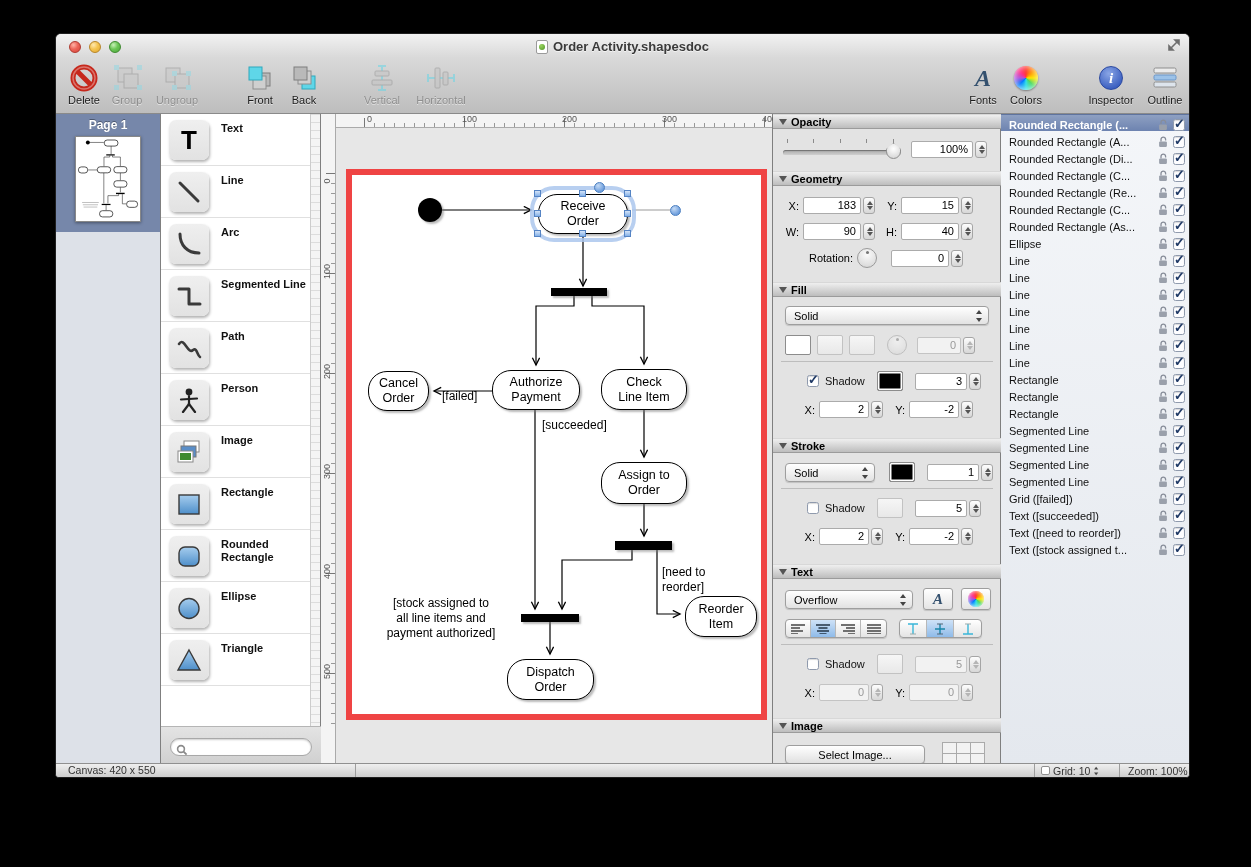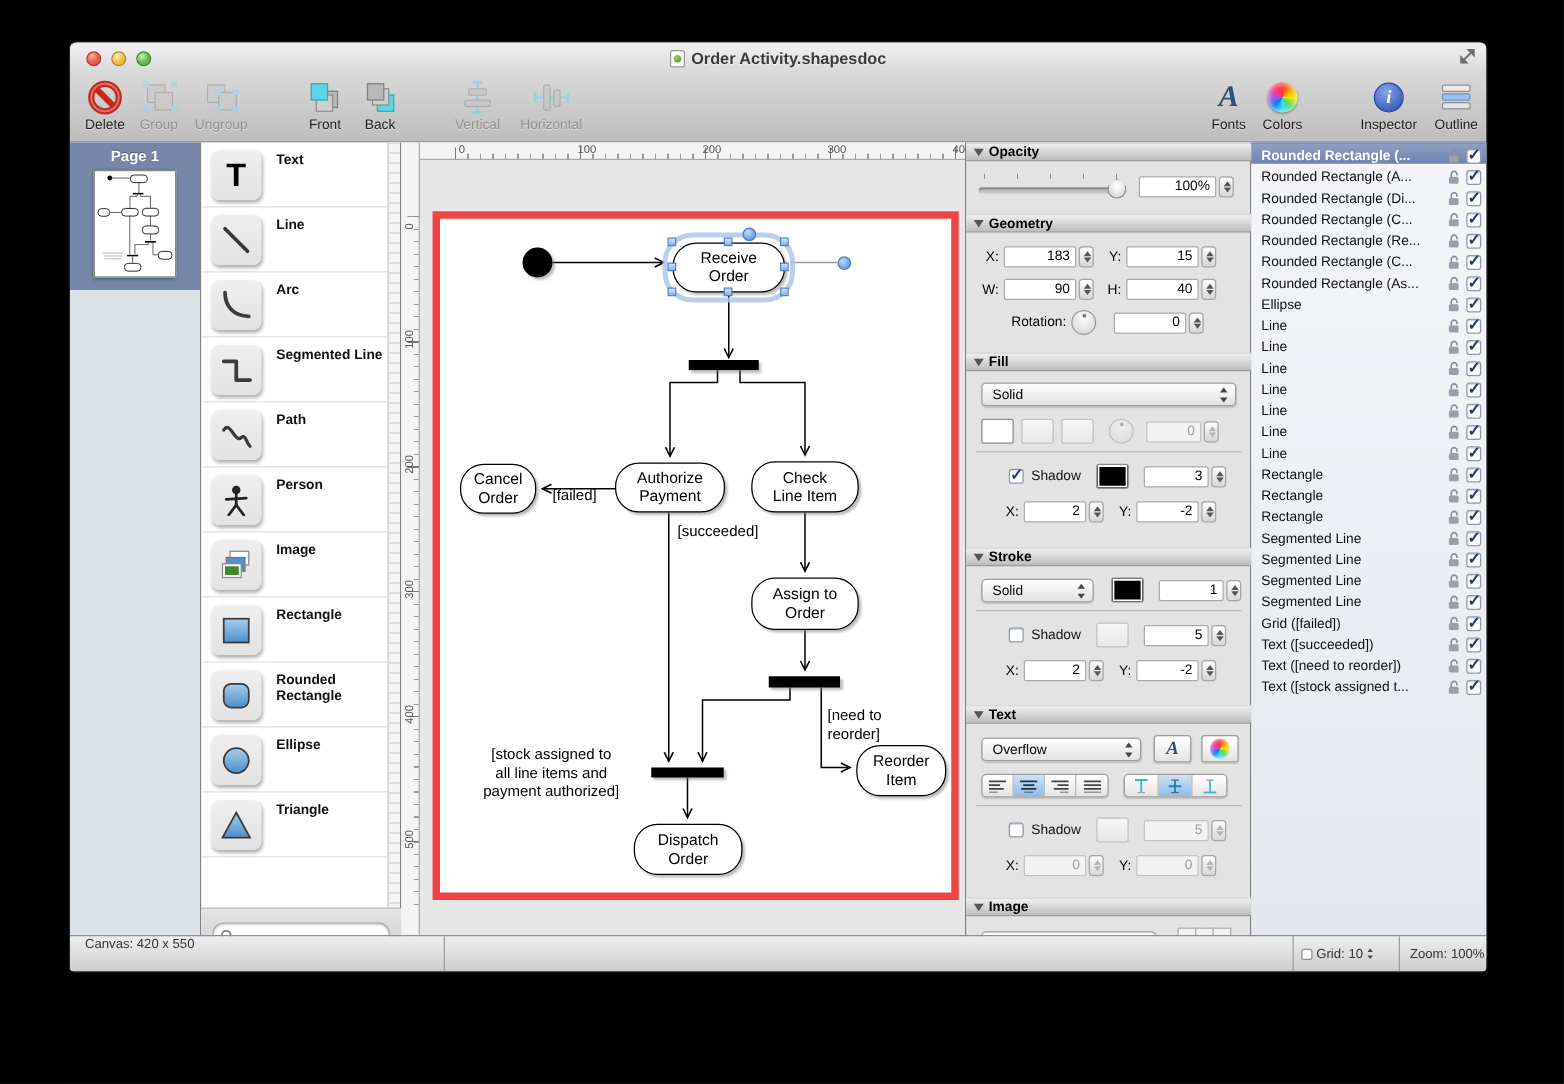--- a/index.html
+++ b/index.html
@@ -118,21 +118,21 @@
 
   
   .layers { left:945px; width:190px; background:linear-gradient(#f4f6f9,#e4e8ee); }
   .layer-row { height:17px; display:flex; align-items:flex-end; padding-left:8px; font-size:11px; color:#101010; }
   .layer-row .lname { flex:1 1 auto; white-space:nowrap; overflow:hidden; }
   .layer-row.selected { background:linear-gradient(#8ea0c2,#6d83b0); color:#fff; font-weight:bold; border-top:1px solid #5f749f;}
   .layer-row .lock { margin:0 5px 0 4px; display:flex; }
   .layer-row .cb { margin-right:6px; flex:0 0 auto; background:#fdfdff;}
 
   
-  .statusbar { position:absolute; left:0; bottom:0; width:100%; height:29px; background:linear-gradient(#efefef,#cdcdcd); border-top:1px solid #909090; font-size:10.5px; color:#333; }
+  .statusbar { position:absolute; left:0; bottom:0; width:100%; height:14px; background:linear-gradient(#efefef,#cdcdcd); border-top:1px solid #909090; font-size:10.5px; color:#333; }
   .statusbar .seg-left { position:absolute; left:0; top:0; height:100%; width:300px; border-right:1px solid #9d9d9d; padding:0px 0 0 12px; }
   .statusbar .seg-grid { position:absolute; left:978px; top:0; height:100%; width:85px; border-left:1px solid #9d9d9d; display:flex; align-items:center; gap:3px; padding-left:6px;}
   .statusbar .seg-zoom { position:absolute; left:1063px; top:0; height:100%; right:0; border-left:1px solid #9d9d9d; display:flex; align-items:center; gap:3px; padding-left:8px;}
   .mini-cb { width:9px; height:9px; border:1px solid #8f8f8f; border-radius:2px; background:#fff; }
   .mini-ud { transform:scale(.7); }
 </style>
 </head>
 <body>
 
 <svg width="0" height="0" style="position:absolute">

